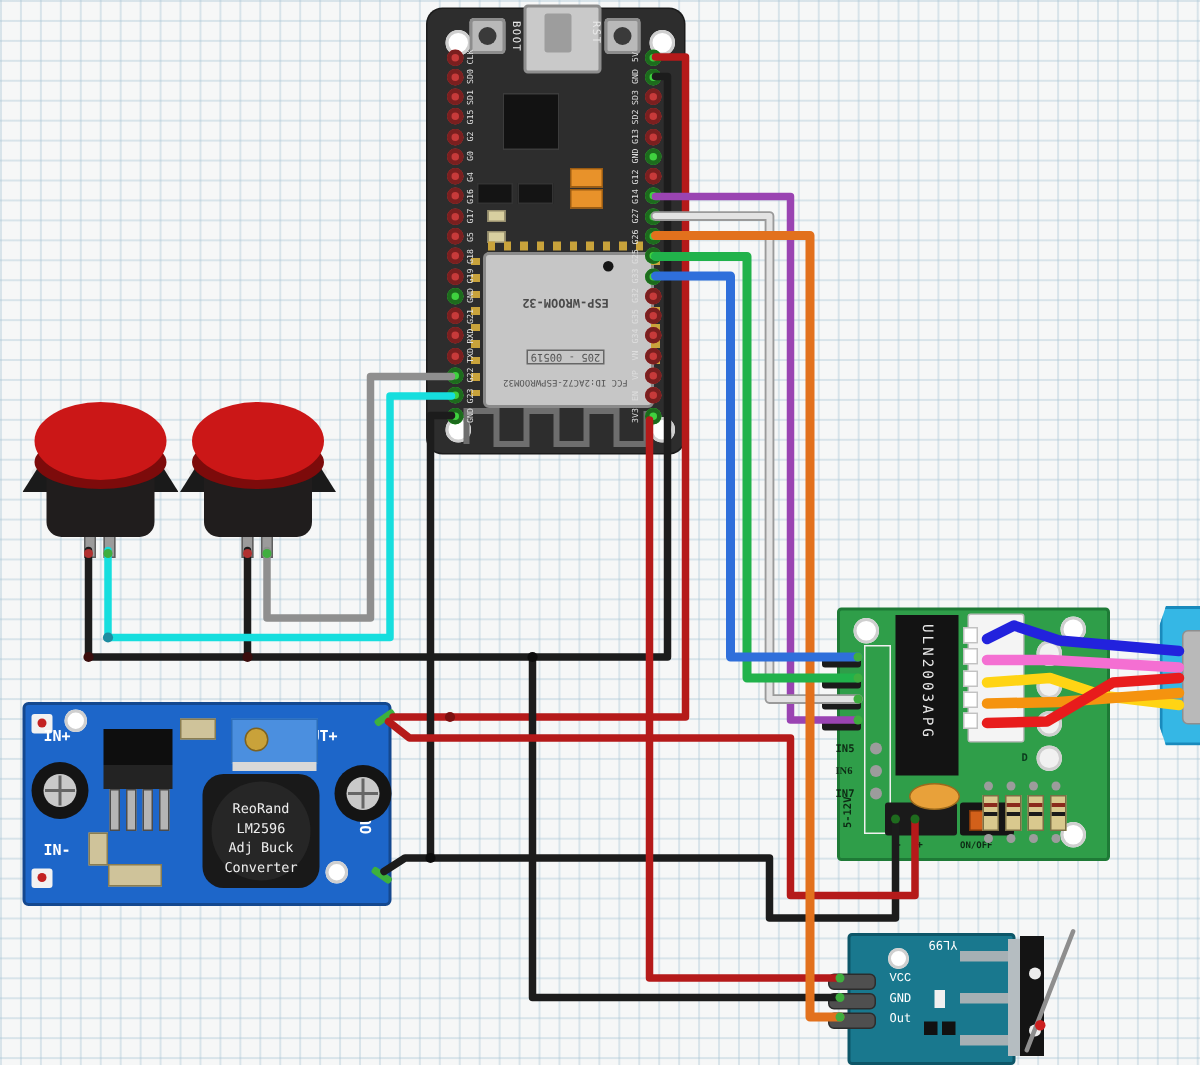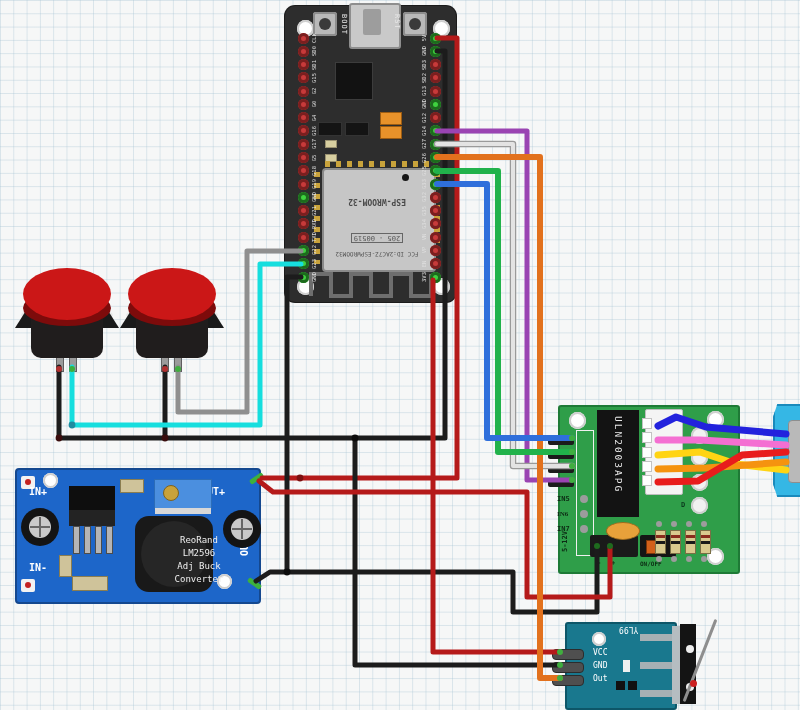--- a/index.html
+++ b/index.html
@@ -67,21 +67,21 @@
   .bcapx::after{transform:rotate(90deg);}
   .reg1{position:absolute;left:52px;top:16px;width:46px;height:24px;background:#0e0e0e;}
   .reg2{position:absolute;left:52px;top:40px;width:46px;height:16px;background:#232323;}
   .regpin{position:absolute;top:56px;width:5px;height:26px;background:#b5b5b5;border:1px solid #4c4c4c;}
   .trim{position:absolute;left:137px;top:9px;width:56px;height:28px;background:#4b8fdf;border:1px solid #2b6cb8;}
   .trim::after{content:"";position:absolute;left:0;bottom:-6px;width:56px;height:6px;background:#d8d8d8;}
   .screwbrass{position:absolute;left:146px;top:15px;width:14px;height:14px;border-radius:50%;background:#c9a23a;border:1px solid #7d6220;}
   .ind{position:absolute;left:118px;top:46px;width:78px;height:76px;background:#191919;border-radius:14px;}
   .ind::after{content:"";position:absolute;left:6px;top:5px;width:66px;height:66px;border-radius:50%;background:#262626;}
   .indtext{position:absolute;left:118px;top:64px;width:78px;text-align:center;color:#eee;
-           font-size:9px;line-height:13px;z-index:2;padding-left:25px;}
+           font-size:9px;line-height:13px;z-index:2;}
   .tansmd{position:absolute;background:#cfc39a;border:1px solid #8a7d50;}
   .blabel{position:absolute;font-size:10px;font-weight:bold;color:#fff;}
   .blabel.vert{writing-mode:vertical-rl;transform:rotate(180deg);}
   .gpin{position:absolute;width:15px;height:5px;background:#3db13d;border-radius:2px;}
   
   .uln{left:558px;top:405px;width:178px;height:165px;background:#2f9e49;border:2px solid #1e7a36;border-radius:3px;}
   .ulnic{position:absolute;left:37px;top:3px;width:42px;height:107px;background:#131313;
          color:#e8e8e8;text-align:center;}
   .ulnic span{writing-mode:vertical-rl;font-size:9.5px;letter-spacing:2px;margin-top:6px;display:inline-block;}
   .wconn{position:absolute;left:85px;top:2px;width:36px;height:84px;background:#f4f4f4;border:1px solid #bdbdbd;border-radius:2px;}
@@ -344,21 +344,21 @@
 <div class="abs mconn">
   <div class="mconn-inner"></div>
 </div>
 
 <div class="abs yl99">
   <div class="hole" style="left:25px;top:8px;width:14px;height:14px;"></div>
   <span class="yltitle">YL99</span>
   <div class="ylpin" style="top:25px;"></div>
   <div class="ylpin" style="top:38px;"></div>
   <div class="ylpin" style="top:51px;"></div>
-  <span class="yllab" style="top:24px;">VCC</span>
+  <span class="yllab" style="top:24px;font-family:Liberation Mono, monospace;">VCC</span>
   <span class="yllab" style="top:37px;">GND</span>
   <span class="yllab" style="top:50px;">Out</span>
   <div class="ylled"></div>
   <div class="ylsq" style="left:49px;"></div>
   <div class="ylsq" style="left:61px;"></div>
   <div class="ylbar" style="top:10px;"></div>
   <div class="ylbar" style="top:38px;"></div>
   <div class="ylbar" style="top:66px;"></div>
   <div class="ylstrip"></div>
   <div class="ylsw"></div>

